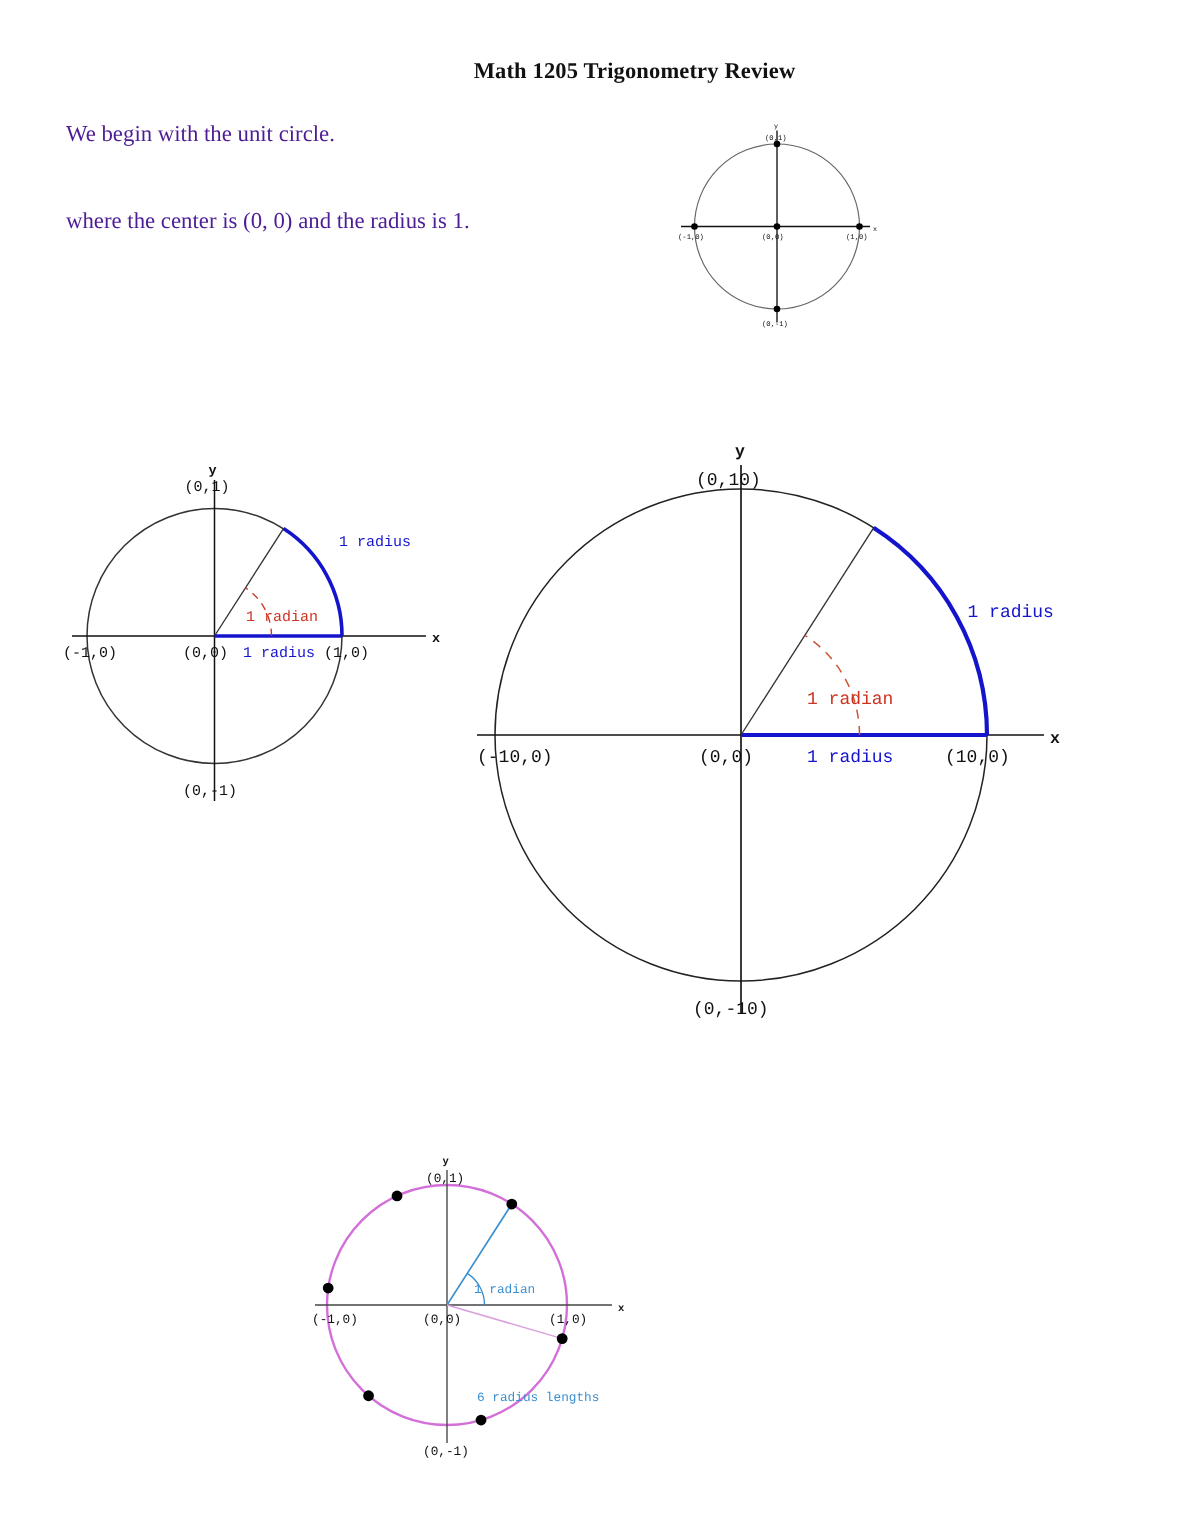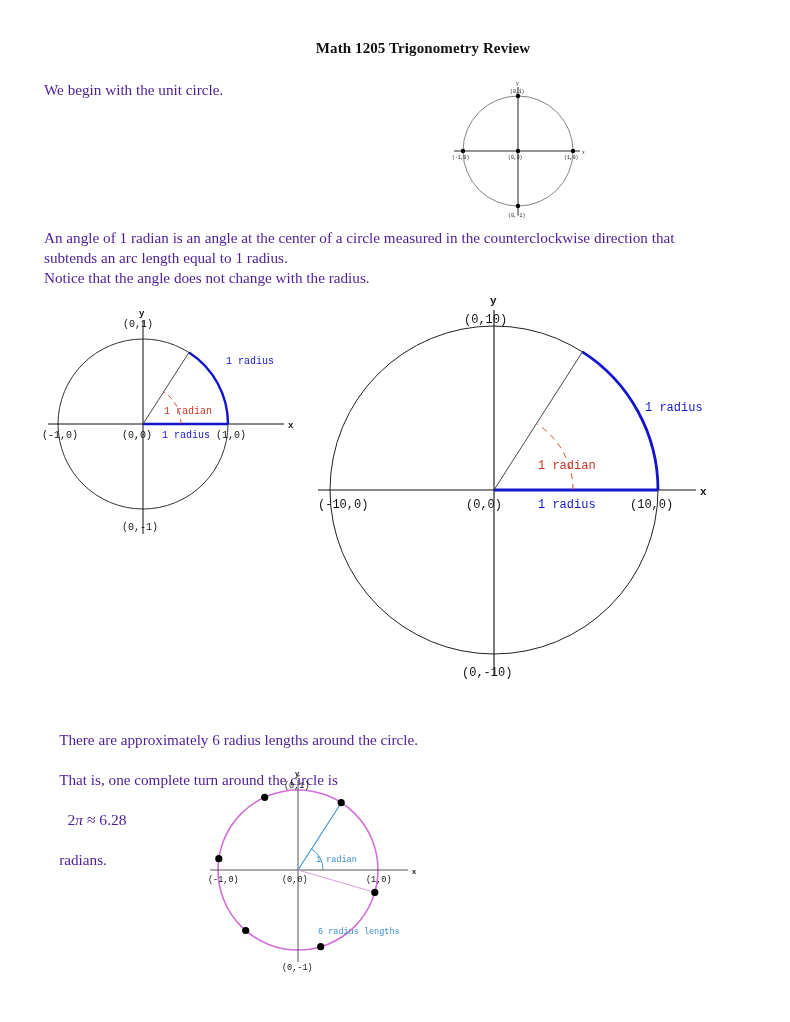--- a/index.html
+++ b/index.html
@@ -92,33 +92,23 @@
 </head>
 <body>
 
 <div class="page">
 
   <div class="doc-title">Math 1205 Trigonometry Review</div>
 
   <div class="para p-intro">We begin with the unit circle.</div>
 
 
-
-  <div class="para p-radian">An angle of 1 radian is an angle at the center of a circle measured in the counterclockwise direction that
-subtends an arc length equal to 1 radius.
-Notice that the angle does not change with the radius.</div>
-
-  <div class="para p-approx">
-    <span>There are approximately 6 radius lengths around the circle.</span><br>
-    <span>That is, one complete turn around the circle is</span>
-    <span class="math">
-      <span class="num">2</span><span class="pi">π</span><span class="op"> ≈ </span><span class="num">6.28</span>
-    </span>
-    <span>radians.</span>
-  </div>
+  <div class="para p-def2">where the center is (0, 0) and the radius is 1.</div>
+
+
 
   <div class="fig fig-small-top">
     <svg width="160" height="150" viewBox="0 0 160 150">
       <circle cx="78" cy="76" r="55" fill="none" stroke="#666" stroke-width="0.8"></circle>
       <line x1="14" y1="76" x2="140" y2="76" stroke="#111" stroke-width="0.9"></line>
       <line x1="78" y1="12" x2="78" y2="140" stroke="#111" stroke-width="0.9"></line>
       <circle cx="78" cy="76" r="2.2" fill="#000"></circle>
       <circle cx="133" cy="76" r="2.2" fill="#000"></circle>
       <circle cx="23" cy="76" r="2.2" fill="#000"></circle>
       <circle cx="78" cy="21" r="2.2" fill="#000"></circle>

